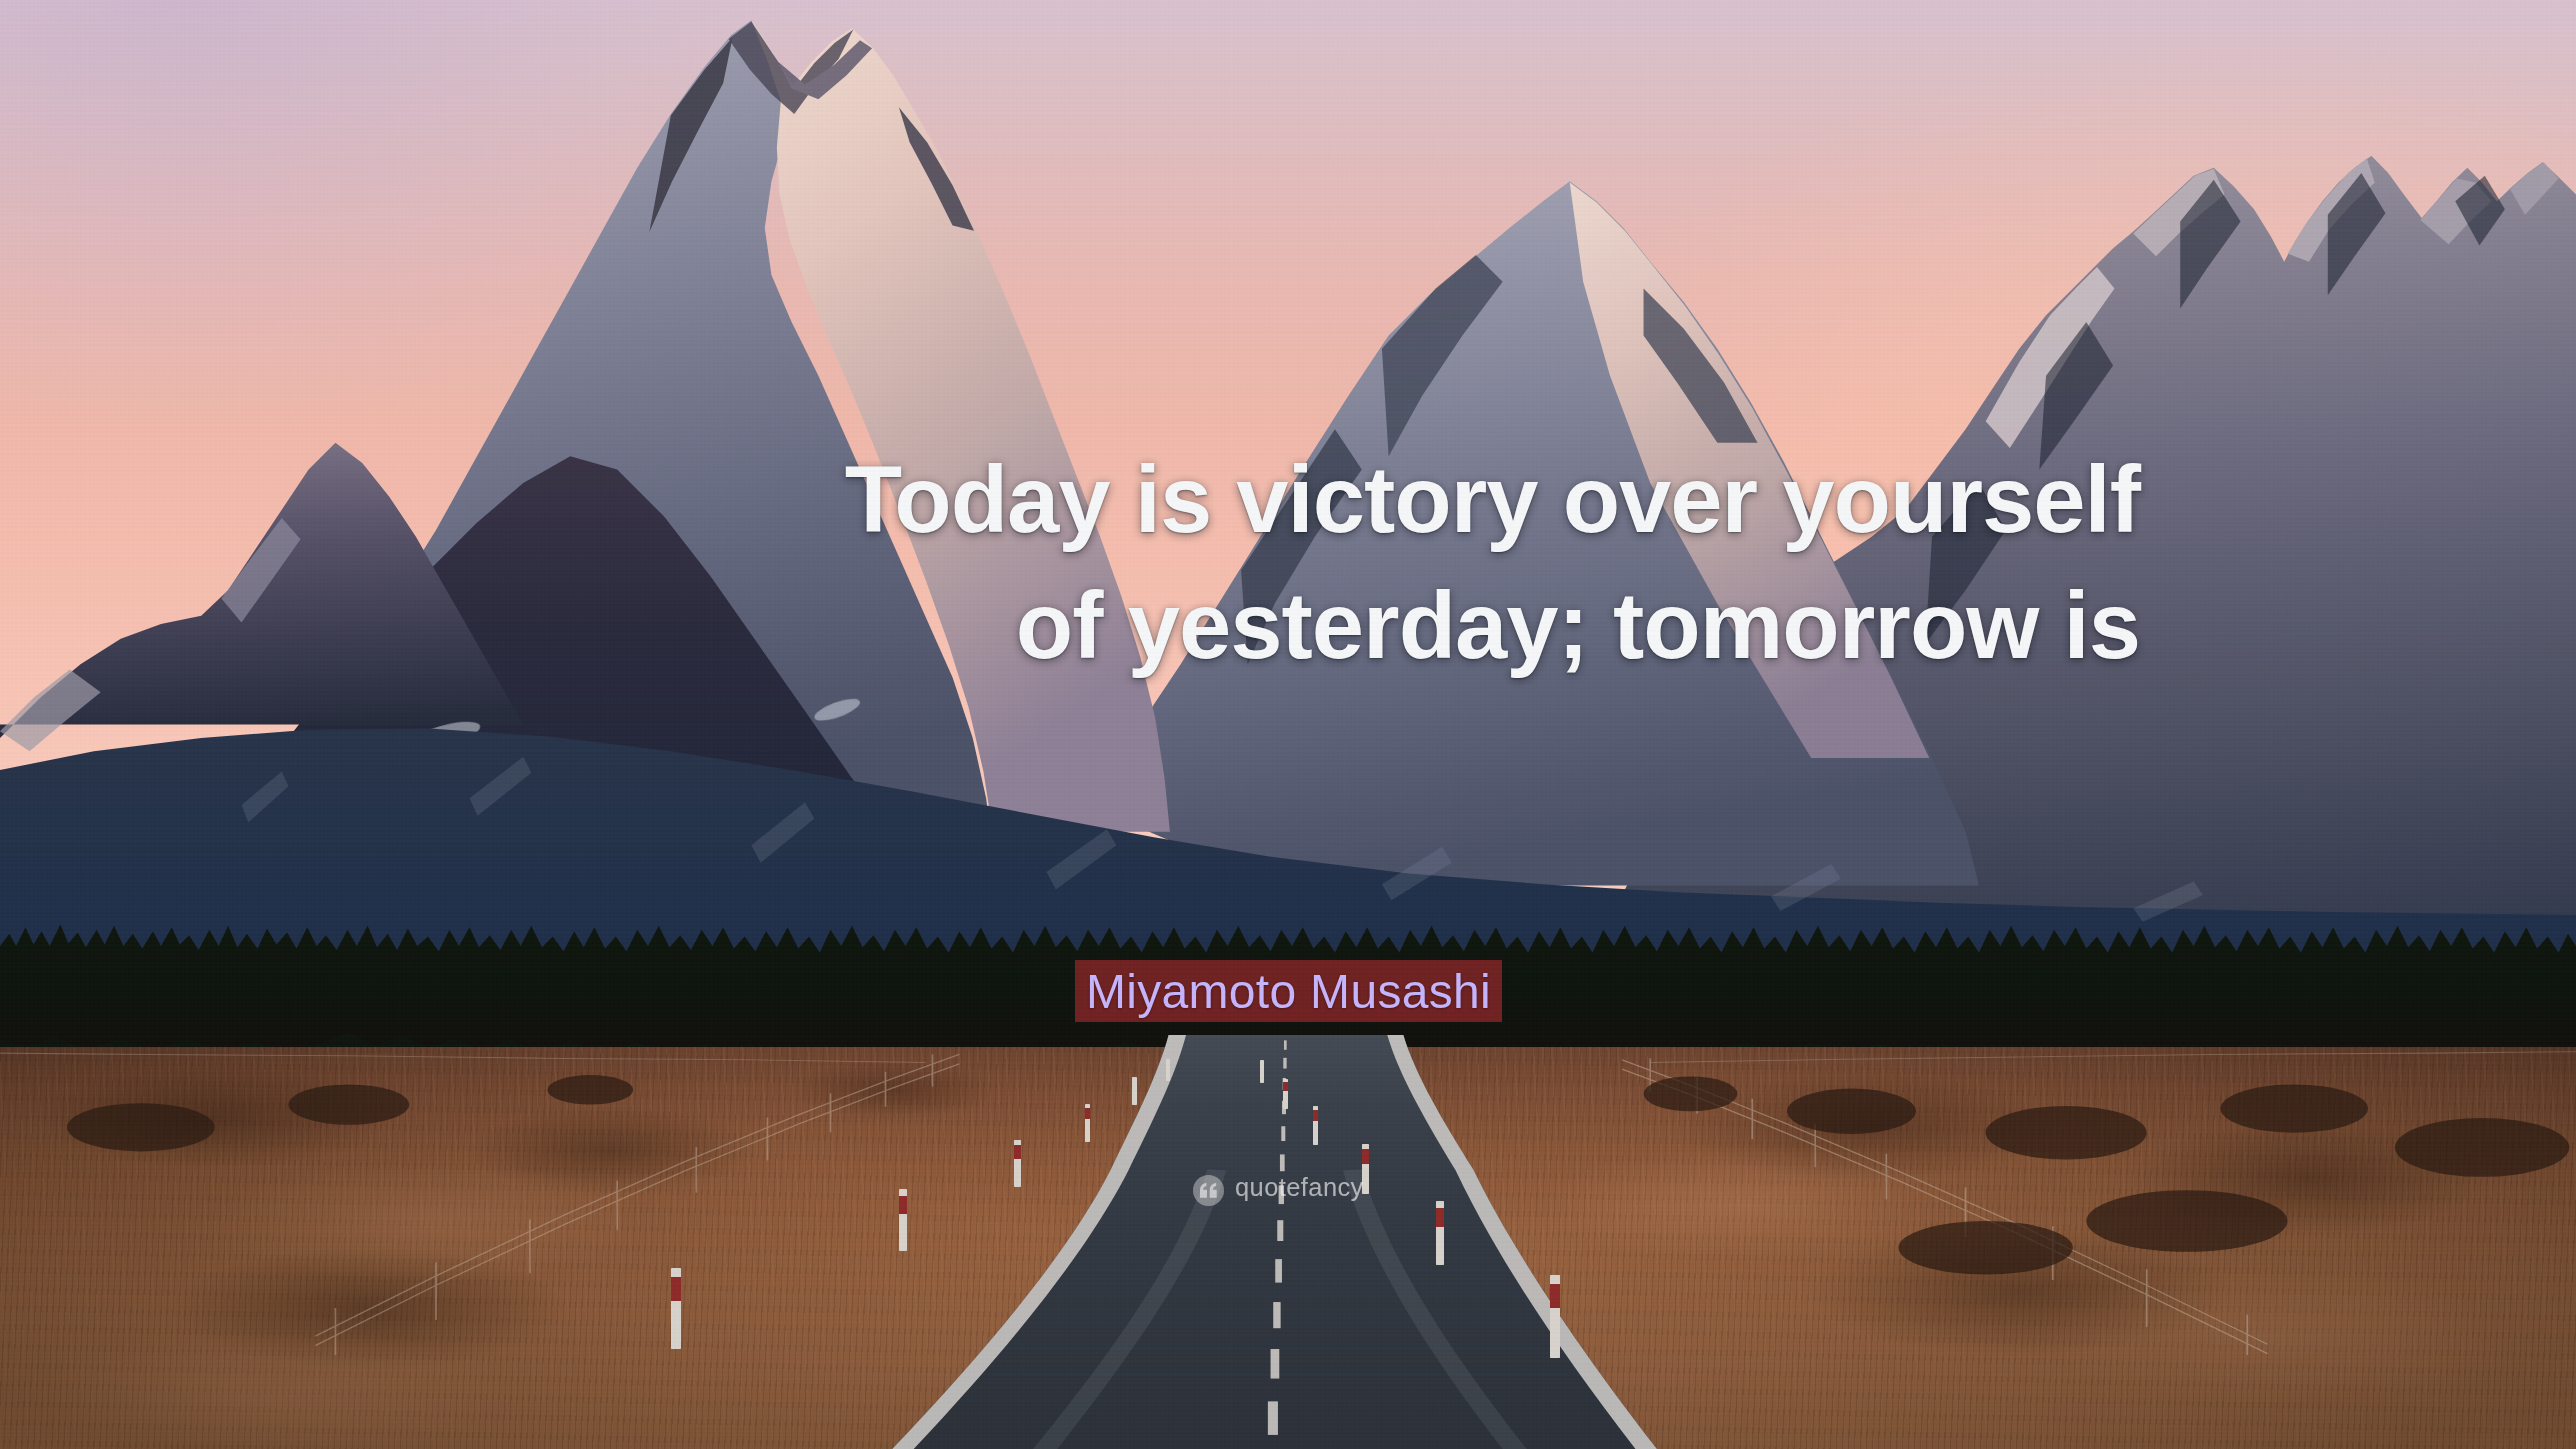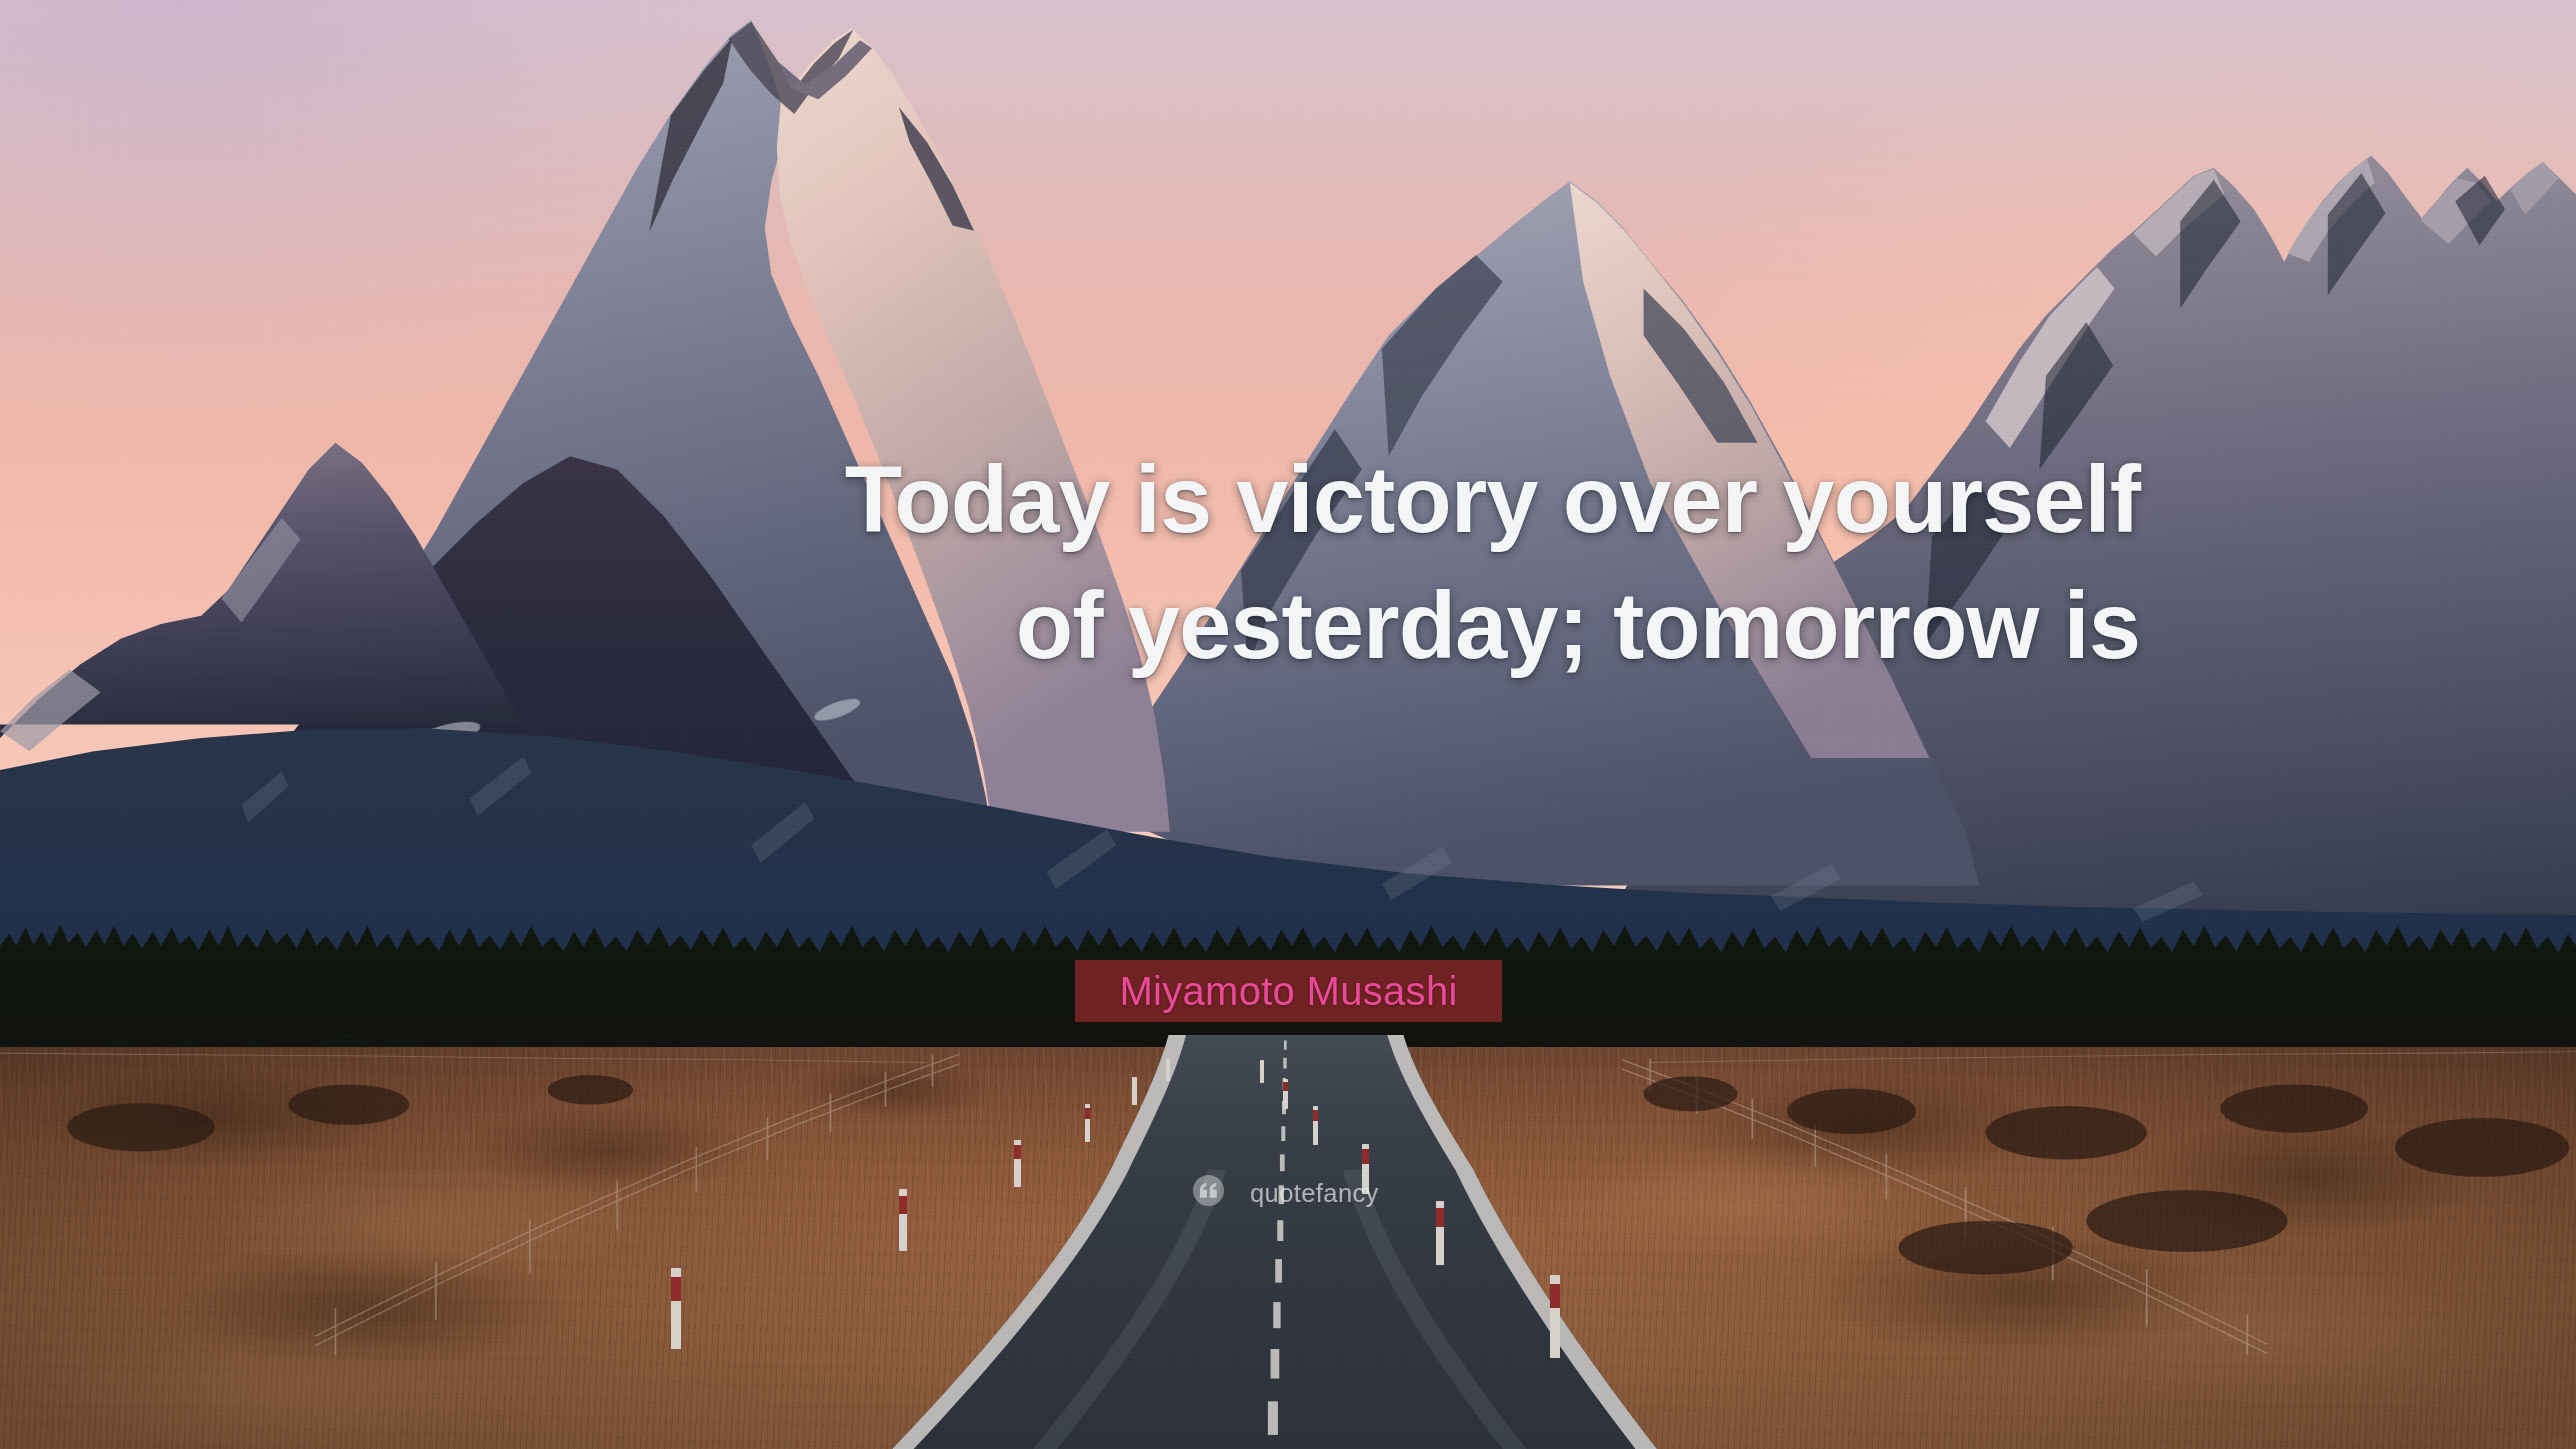--- a/index.html
+++ b/index.html
@@ -111,33 +111,33 @@
   
   .author-banner {
     position:absolute;
     left:1075px; top:960px;
     width:427px; height:62px;
     background:rgba(150,40,42,0.72);
     display:flex; align-items:center; justify-content:center;
     z-index:45;
   }
   .author-name {
-    color:#ec4899;
-    font-size:40px;
+    color:#c4b5fd;
+    font-size:48px;
     font-weight:400;
     letter-spacing:0.3px;
     white-space:nowrap;
     text-shadow:0 0.7px 2.7px rgba(40,10,10,0.45);
   }
 
   
   .watermark {
     position:absolute;
     left:1193px; top:1175px;
-    display:flex; align-items:flex-end; gap:26px;
+    display:flex; align-items:flex-start; gap:11px;
     z-index:46;
     opacity:0.72;
   }
   .wm-badge {
     width:31px; height:31px; border-radius:50%;
     background:rgba(232,232,232,0.58);
     display:flex; align-items:center; justify-content:center;
   }
   .wm-badge svg { display:block; }
   .wm-text {

